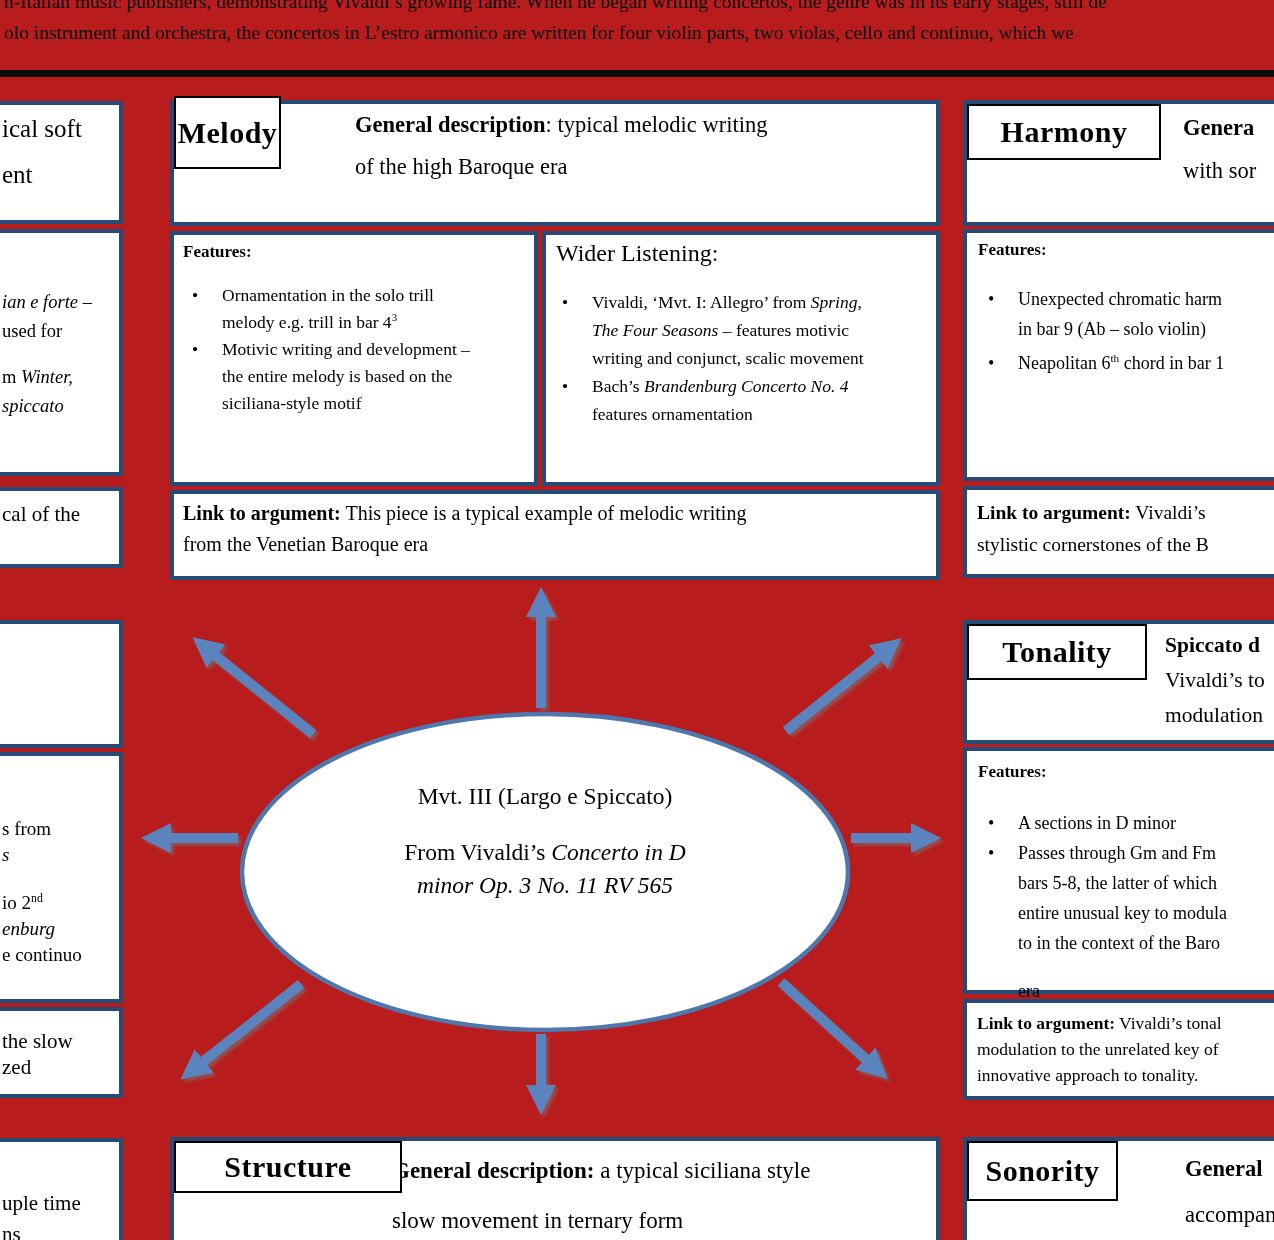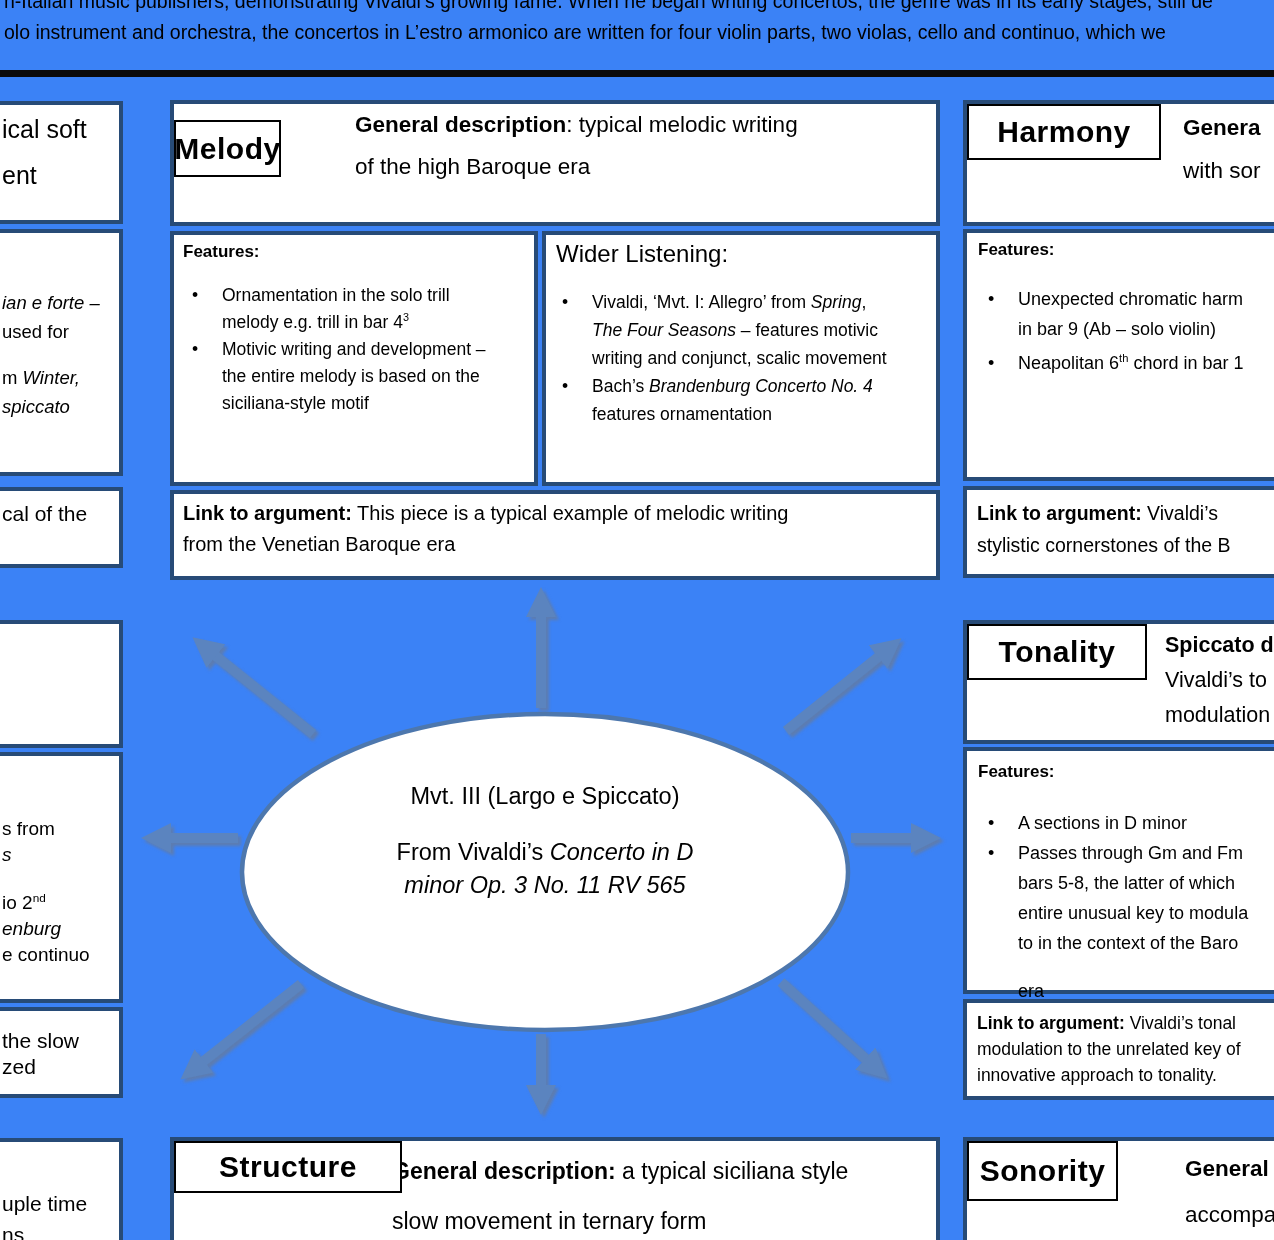--- a/index.html
+++ b/index.html
@@ -1,17 +1,17 @@
 <!DOCTYPE html>
 <html><head>
 <meta charset="utf-8">
 <style>
   html,body{margin:0;padding:0;background:#fff;}
-  #canvas{position:relative;width:1274px;height:1240px;overflow:hidden;background:#3b82f6;
-          font-family:Liberation Sans, sans-serif;color:#000;}
+  #canvas{position:relative;width:1274px;height:1240px;overflow:hidden;background:#b91c1c;
+          font-family:Liberation Serif, serif;color:#000;}
   .box{position:absolute;background:#fff;border:4px solid #274b77;box-sizing:border-box;z-index:2;}
   .label-box{position:absolute;background:#fff;border:2px solid #000;box-sizing:border-box;
              display:flex;align-items:center;justify-content:center;font-weight:bold;
              font-size:30px;z-index:4;letter-spacing:.5px;}
   .abs{position:absolute;z-index:3;}
   .b{font-weight:bold;}
   .it{font-style:italic;}
   sup{font-size:0.62em;line-height:0;}
   .topline{white-space:nowrap;font-size:19.5px;line-height:31px;}
   .rule{position:absolute;left:0;top:70px;width:1274px;height:7px;background:#0b0b0b;z-index:2;}
@@ -58,21 +58,21 @@
     </g>
   </svg>
 
   <div class="ellipse-text">
     <div><span>Mvt. III (Largo e Spiccato)</span></div>
     <div style="margin-top:24px;"><span>From Vivaldi’s </span><span class="it">Concerto in D</span></div>
     <div style="line-height:34px;"><span class="it">minor Op. 3 No. 11 RV 565</span></div>
   </div>
 
   <div class="box" style="left:170px;top:100px;width:770px;height:126px;"></div>
-  <div class="label-box" style="left:174px;top:120px;width:107px;height:57px;">
+  <div class="label-box" style="left:174px;top:96px;width:107px;height:73px;">
     <span>Melody</span>
   </div>
   <div class="abs desc" style="left:355px;top:104px;width:575px;font-size:22.5px;line-height:42px;">
     <div class="nowrap"><span class="b">General description</span><span>: typical melodic writing</span></div>
     <div class="nowrap">of the high Baroque era</div>
   </div>
 
   <div class="box" style="left:170px;top:231px;width:368px;height:255px;"></div>
   <div class="abs feat-title" style="left:183px;top:242px;">Features:</div>
   <div class="abs bullets" style="left:192px;top:282px;width:336px;font-size:17.5px;line-height:27px;">

